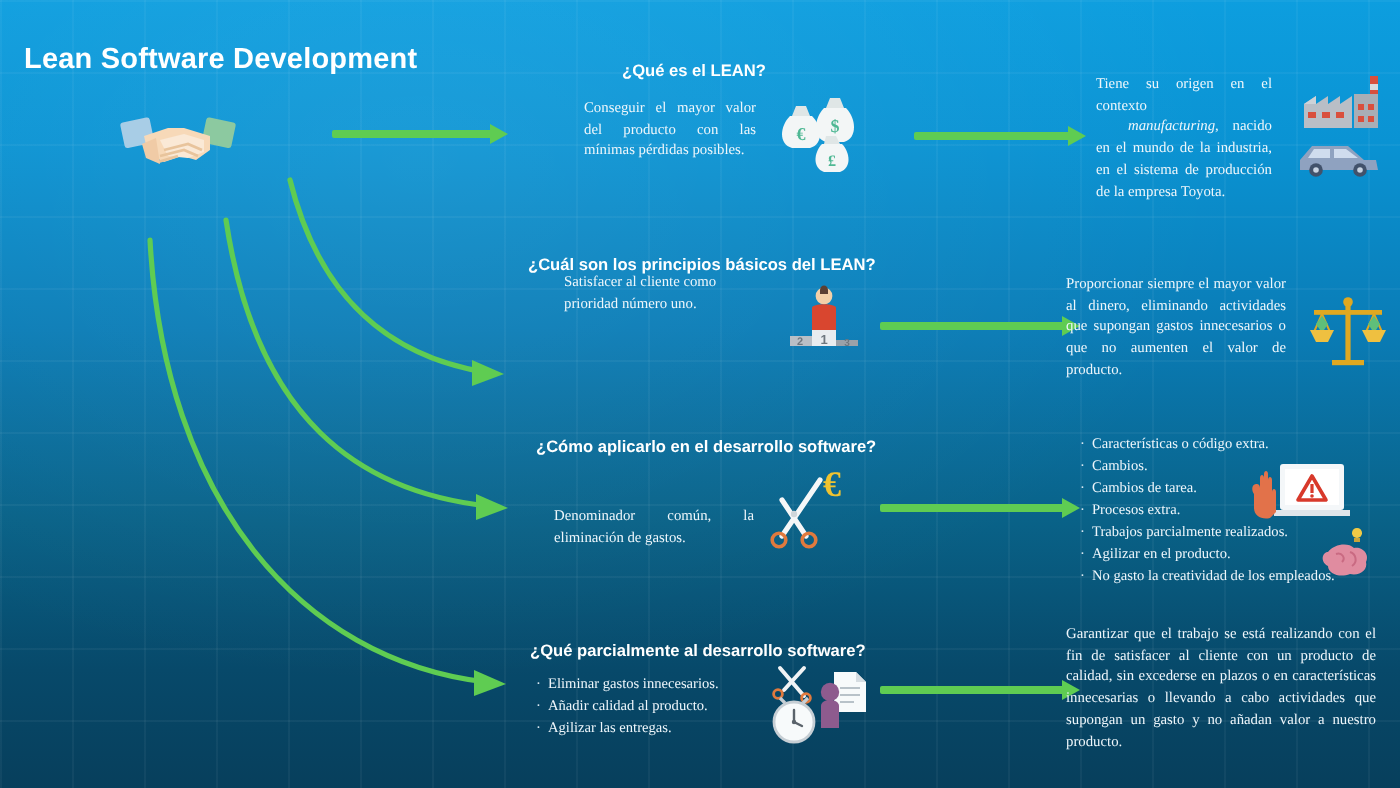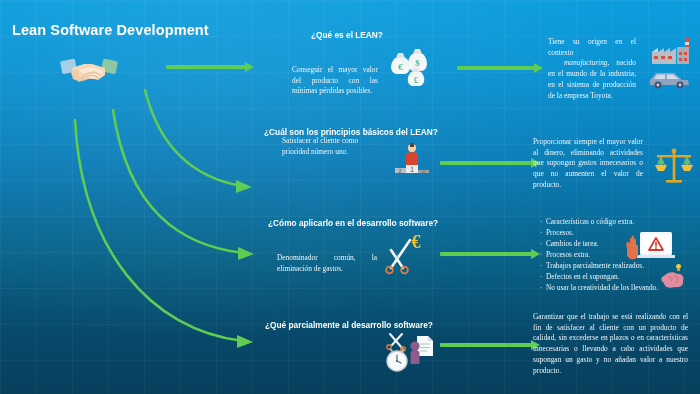--- a/index.html
+++ b/index.html
@@ -125,21 +125,21 @@
     <polygon points="238,247 254,254 238,260" fill="#5fcc52"></polygon>
     <polygon points="237,335 253,342 237,348" fill="#5fcc52"></polygon>
   </svg>
 
   <div class="arrow" style="left:166px; top:62px; width:88px;">
     <div class="shaft" style="width:80px;"></div>
       <div class="head"></div>
   </div>
 
   <div class="sec-head" style="left:311px; top:30px;">¿Qué es el LEAN?</div>
-  <div class="body-text" style="left:292px; top:49px; width:86px;margin-top:16px;">Conseguir el mayor valor del producto con las mínimas pérdidas posibles.</div>
+  <div class="body-text" style="left:292px; top:49px; width:86px;">Conseguir el mayor valor del producto con las mínimas pérdidas posibles.</div>
 
   <div class="icon" style="left:386px; top:44px; width:48px; height:46px;">
     <svg viewBox="0 0 48 46" width="48" height="46">
       <path d="M9 14 C4 19, 3 28, 10 30 L19 30 C26 28, 25 19, 20 14 Z" fill="#f3f6f6"></path>
       <path d="M10 14 L12 9 L17 9 L19 14 Z" fill="#dfe6e6"></path>
       <text x="14.5" y="26" font-size="9" font-family="'Liberation Serif',serif" fill="#4fb894" text-anchor="middle" font-weight="bold">€</text>
       <path d="M26 10 C21 15, 20 25, 27 27 L36 27 C43 25, 42 15, 37 10 Z" fill="#f3f6f6"></path>
       <path d="M27 10 L29 5 L34 5 L36 10 Z" fill="#dfe6e6"></path>
       <text x="31.5" y="22" font-size="9" font-family="'Liberation Serif',serif" fill="#4fb894" text-anchor="middle" font-weight="bold">$</text>
       <path d="M25 28 C21 32, 20 40, 26 42 L34 42 C40 40, 39 32, 35 28 Z" fill="#f3f6f6"></path>
@@ -235,26 +235,26 @@
     </svg>
   </div>
 
   <div class="arrow" style="left:440px; top:249px; width:100px;">
     <div class="shaft" style="width:92px;"></div>
       <div class="head"></div>
   </div>
 
   <ul class="bullets" style="left:540px; top:216px;">
     <li>Características o código extra.</li>
-    <li>Procesos.</li>
+    <li>Cambios.</li>
     <li>Cambios de tarea.</li>
     <li>Procesos extra.</li>
     <li>Trabajos parcialmente realizados.</li>
-    <li>Defectos en el supongan.</li>
-    <li>No usar la creatividad de los llevando.</li>
+    <li>Agilizar en el producto.</li>
+    <li>No gasto la creatividad de los empleados.</li>
   </ul>
 
   <div class="icon" style="left:622px; top:228px; width:54px; height:40px;">
     <svg viewBox="0 0 54 40" width="54" height="40">
       <rect x="18" y="4" width="32" height="23" rx="1.5" fill="#f4f7f9"></rect>
       <rect x="20.5" y="6.5" width="27" height="18" fill="#ffffff"></rect>
       <path d="M15 27 L53 27 L53 30 L15 30 Z" fill="#dfe5ea"></path>
       <path d="M34 10 L41 22 L27 22 Z" fill="none" stroke="#d8392b" stroke-width="1.8" stroke-linejoin="round"></path>
       <rect x="33.2" y="14" width="1.6" height="4.5" fill="#d8392b"></rect>
       <circle cx="34" cy="20" r="0.9" fill="#d8392b"></circle>
@@ -265,20 +265,25 @@
   <div class="icon" style="left:658px; top:262px; width:34px; height:30px;">
     <svg viewBox="0 0 34 30" width="34" height="30">
       <rect x="18" y="2" width="5" height="5" rx="2.4" fill="#f0c945"></rect>
       <rect x="19" y="7" width="3" height="2" fill="#c9a43a"></rect>
       <path d="M6 14 C3 14, 2 19, 6 21 C6 25, 12 27, 17 25 C22 26, 26 23, 25 19 C27 15, 23 11, 19 12 C16 9, 9 10, 6 14 Z" fill="#e08ca0"></path>
       <path d="M10 15 C13 14, 15 17, 13 19 M17 14 C20 15, 21 19, 18 21" stroke="#c96a82" stroke-width="1" fill="none"></path>
     </svg>
   </div>
 
   <div class="sec-head" style="left:265px; top:320px;">¿Qué parcialmente al desarrollo software?</div>
+  <ul class="bullets" style="left:268px; top:336px;">
+    <li>Eliminar gastos innecesarios.</li>
+    <li>Añadir calidad al producto.</li>
+    <li>Agilizar las entregas.</li>
+  </ul>
 
   <div class="icon" style="left:384px; top:330px; width:62px; height:56px;">
     <svg viewBox="0 0 62 56" width="62" height="56">
       <path d="M6 4 L18 18" stroke="#f0f3f5" stroke-width="2" fill="none" stroke-linecap="round"></path>
       <path d="M18 4 L8 15" stroke="#f0f3f5" stroke-width="2" fill="none" stroke-linecap="round"></path>
       <circle cx="5" cy="17" r="2.2" fill="none" stroke="#e07a3e" stroke-width="1.4"></circle>
       <circle cx="19" cy="19" r="2.2" fill="none" stroke="#e07a3e" stroke-width="1.4"></circle>
       <circle cx="13" cy="31" r="10" fill="#f7fafb" stroke="#c6ced4" stroke-width="1.4"></circle>
       <path d="M13 25 L13 31 L17 33" stroke="#5a636b" stroke-width="1.2" fill="none" stroke-linecap="round"></path>
       <circle cx="13" cy="31" r="1.1" fill="#5a636b"></circle>

